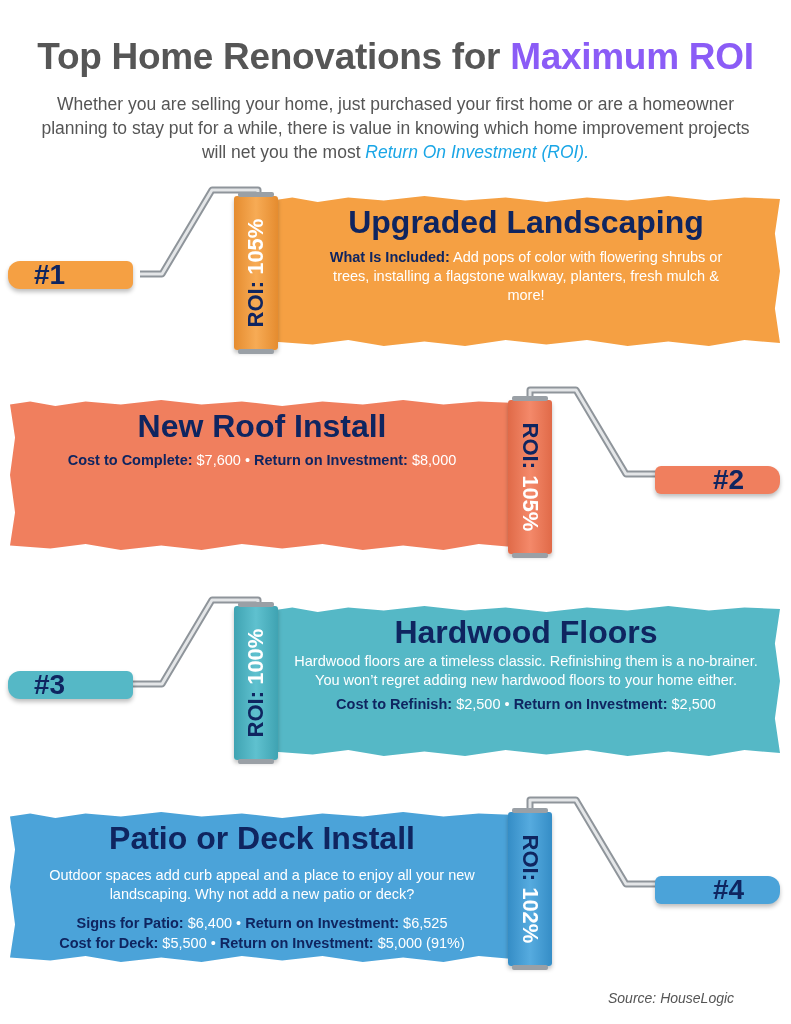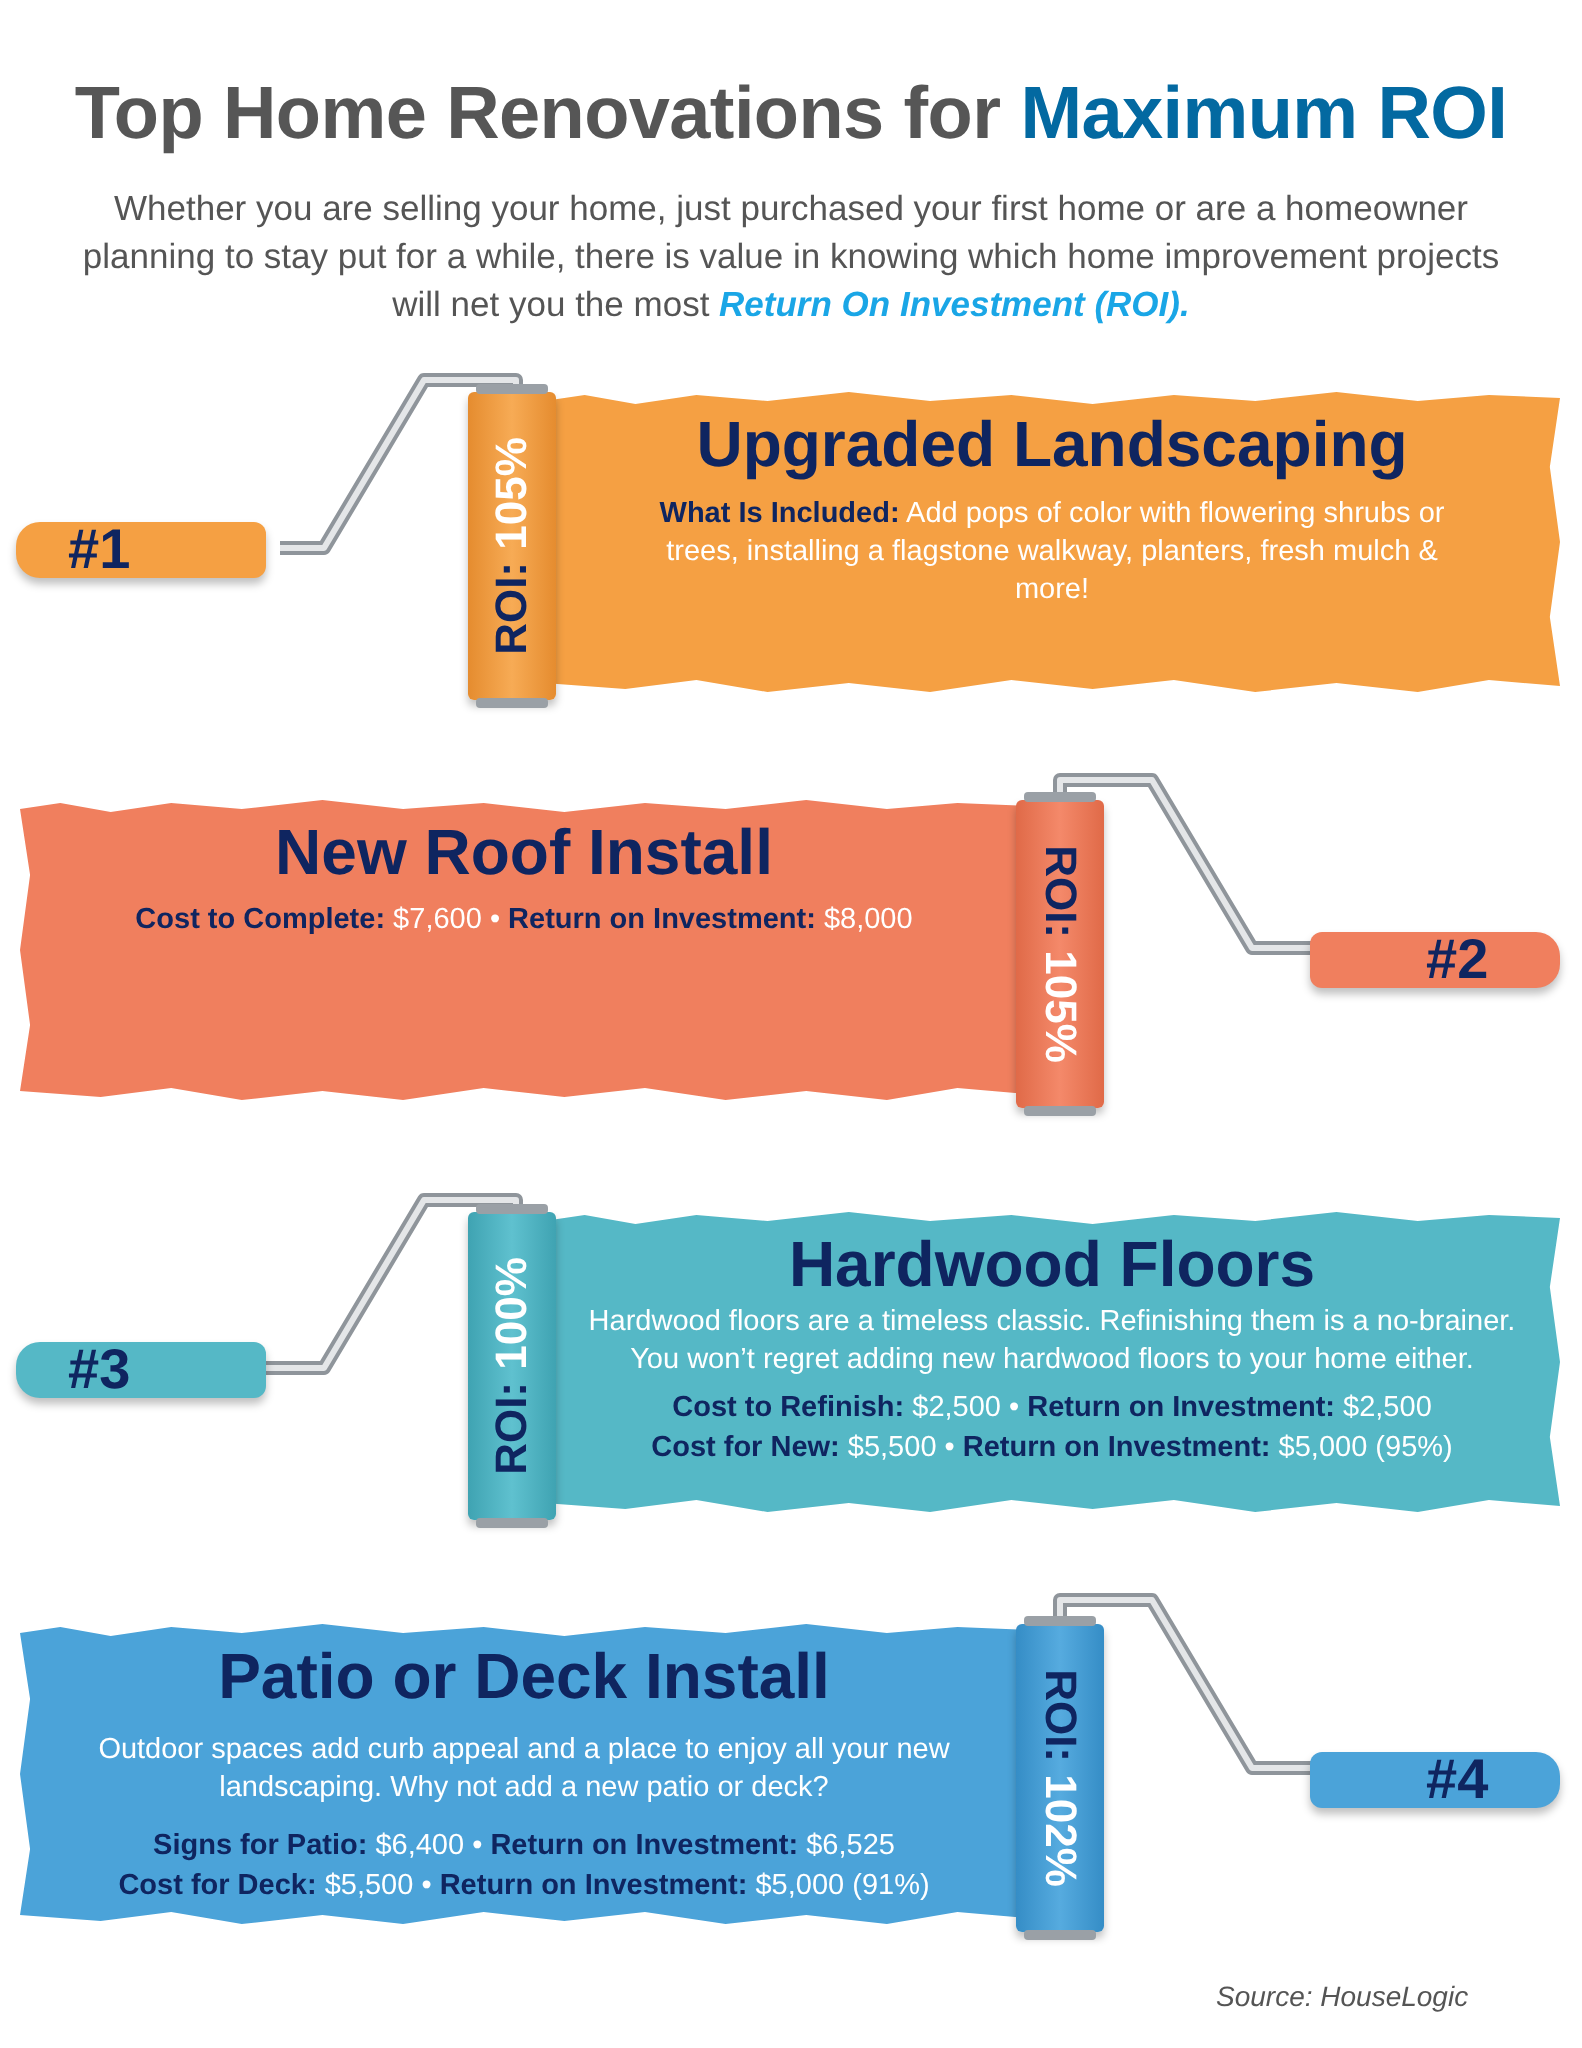--- a/index.html
+++ b/index.html
@@ -1,21 +1,21 @@
 <!DOCTYPE html>
 <html><head>
 <meta charset="utf-8">
 <style>
   * { box-sizing: border-box; margin: 0; padding: 0; }
   html, body { width: 791px; height: 1024px; background: #ffffff; overflow: hidden; }
   body { font-family: "Liberation Sans", "DejaVu Sans", sans-serif; position: relative; color: #0f2560; }
   .title { position: absolute; left: 0; top: 36px; width: 791px; text-align: center; font-size: 37px; font-weight: bold; color: #565656; letter-spacing: -0.3px; }
-  .title .accent { color: #0369a1; }
+  .title .accent { color: #8b5cf6; }
   .intro { position: absolute; left: 40px; top: 92px; width: 711px; text-align: center; font-size: 17.5px; line-height: 24px; color: #555555; }
-  .intro .accent { color: #1aa6e6; font-style: italic; font-weight: bold; }
+  .intro .accent { color: #1aa6e6; font-style: italic; font-weight: normal; }
 
   .banner { position: absolute; text-align: center; }
   .banner .bg { position: absolute; inset: 0; clip-path: polygon(0% 3%, 4% 1%, 9% 4%, 15% 1%, 22% 3%, 30% 0%, 38% 3%, 46% 1%, 54% 4%, 62% 1%, 70% 3%, 78% 0%, 86% 3%, 93% 1%, 100% 2%, 99% 25%, 100% 50%, 99% 75%, 100% 98%, 93% 96%, 86% 100%, 78% 97%, 70% 100%, 62% 96%, 54% 99%, 46% 96%, 38% 100%, 30% 97%, 22% 100%, 15% 96%, 8% 99%, 0% 97%, 1% 75%, 0% 50%, 1% 25%); }
   .banner .content { position: relative; z-index: 2; }
   .banner h2 { font-size: 32px; font-weight: bold; color: #0f2560; line-height: 40px; text-align: center; }
   .banner p { font-size: 14.5px; line-height: 19px; color: #ffffff; }
   .banner p b { color: #0f2560; }
   .banner .cost { font-size: 14.5px; line-height: 20px; color: #ffffff; }
   .banner .cost b { color: #0f2560; }
 
@@ -86,21 +86,20 @@
 </svg>
 <div class="handle" style="left:8px;top:671px;width:125px;background:#55b8c6;">
   <span class="num" style="left:26px;">#3</span>
 </div>
 <div class="banner" style="left:272px;top:606px;width:508px;height:150px;">
   <div class="bg" style="background:#55b8c6;"></div>
   <div class="content" style="padding:6px 10px 0 10px;">
     <h2>Hardwood Floors</h2>
     <p style="margin:0 4px;"><span>Hardwood floors are a timeless classic. Refinishing them is a no-brainer. You won’t regret adding new hardwood floors to your home either.</span></p>
     <div class="cost" style="margin-top:4px;"><b>Cost to Refinish:</b><span> $2,500 • </span><b>Return on Investment:</b><span> $2,500</span></div>
-    <div class="cost"><b>Cost for New:</b><span> $5,500 • </span><b>Return on Investment:</b><span> $5,000 (95%)</span></div>
   </div>
 </div>
 <div class="roller up" style="left:234px;top:606px;height:154px;background:linear-gradient(90deg,#3fa3b2,#5fc1cf 50%,#3fa3b2);">
   <span class="lbl"><b>ROI:</b> <span>100%</span></span>
 </div>
 
 <svg class="wire" style="left:520px;top:790px;" width="140" height="110" viewBox="0 0 140 110">
   <path d="M10 22 L10 10 L56 10 L106 94 L140 94" fill="none" stroke="#8f959b" stroke-width="7" stroke-linejoin="round"></path>
   <path d="M10 22 L10 10 L56 10 L106 94 L140 94" fill="none" stroke="#e4e6e8" stroke-width="3" stroke-linejoin="round"></path>
 </svg>

